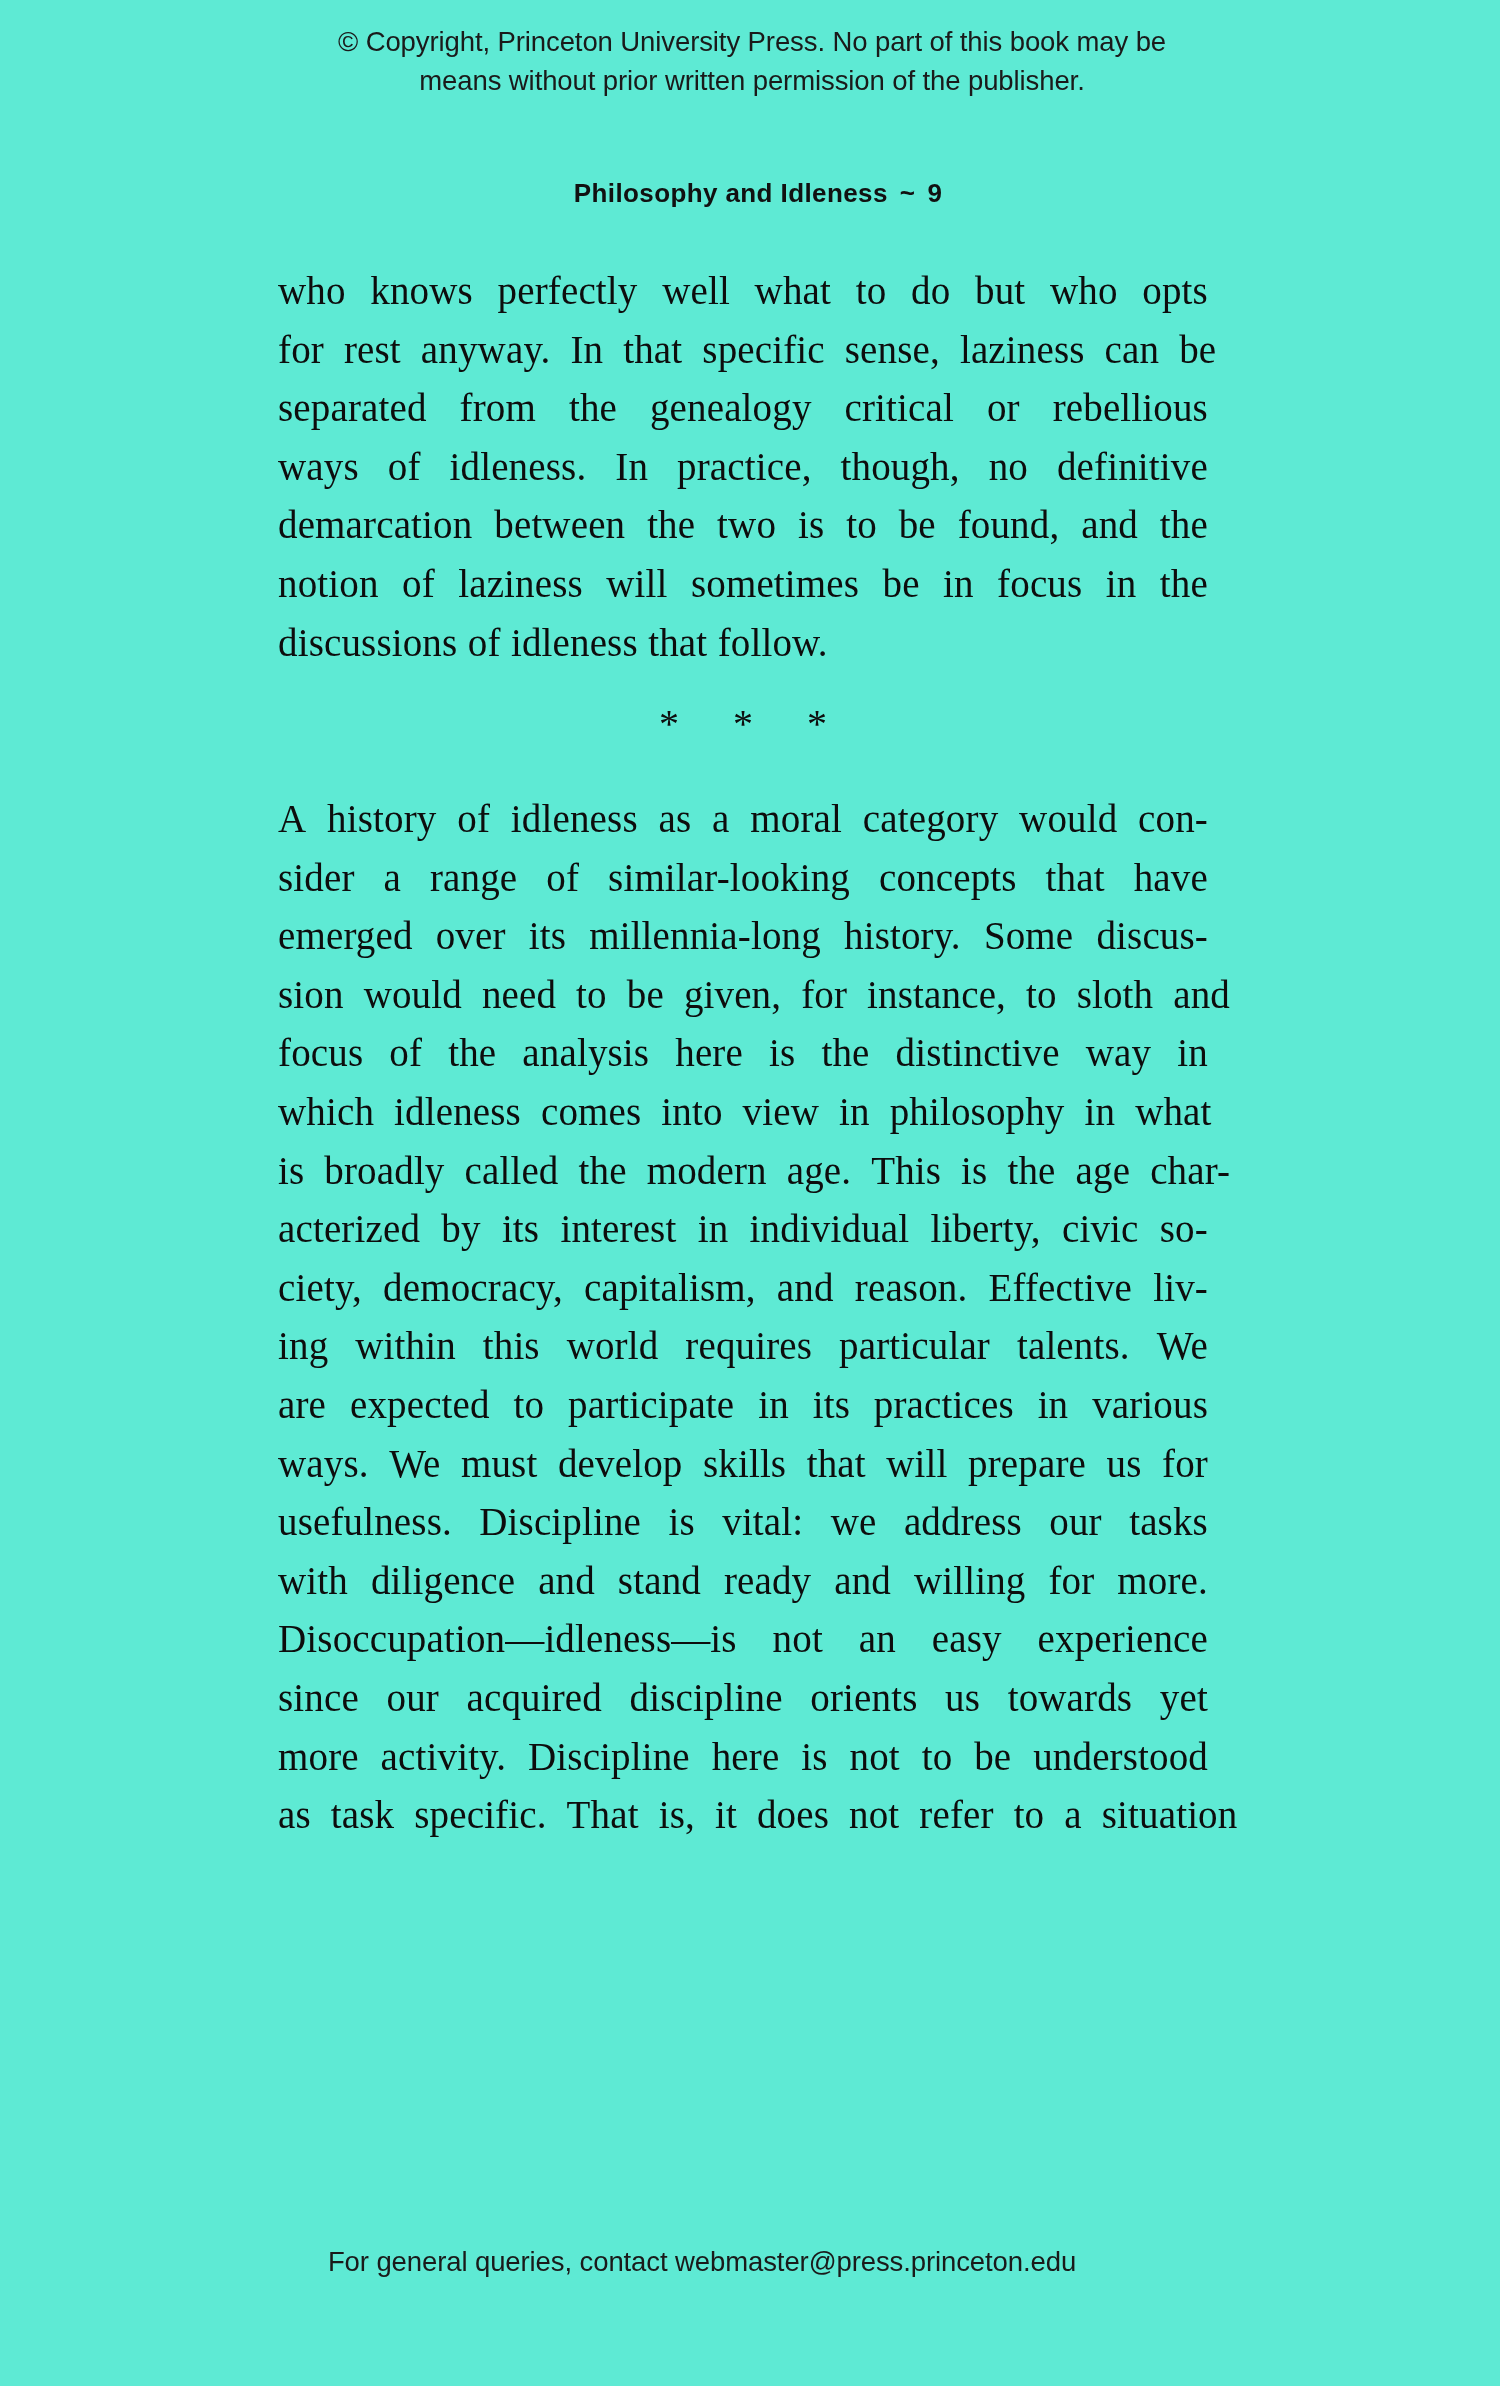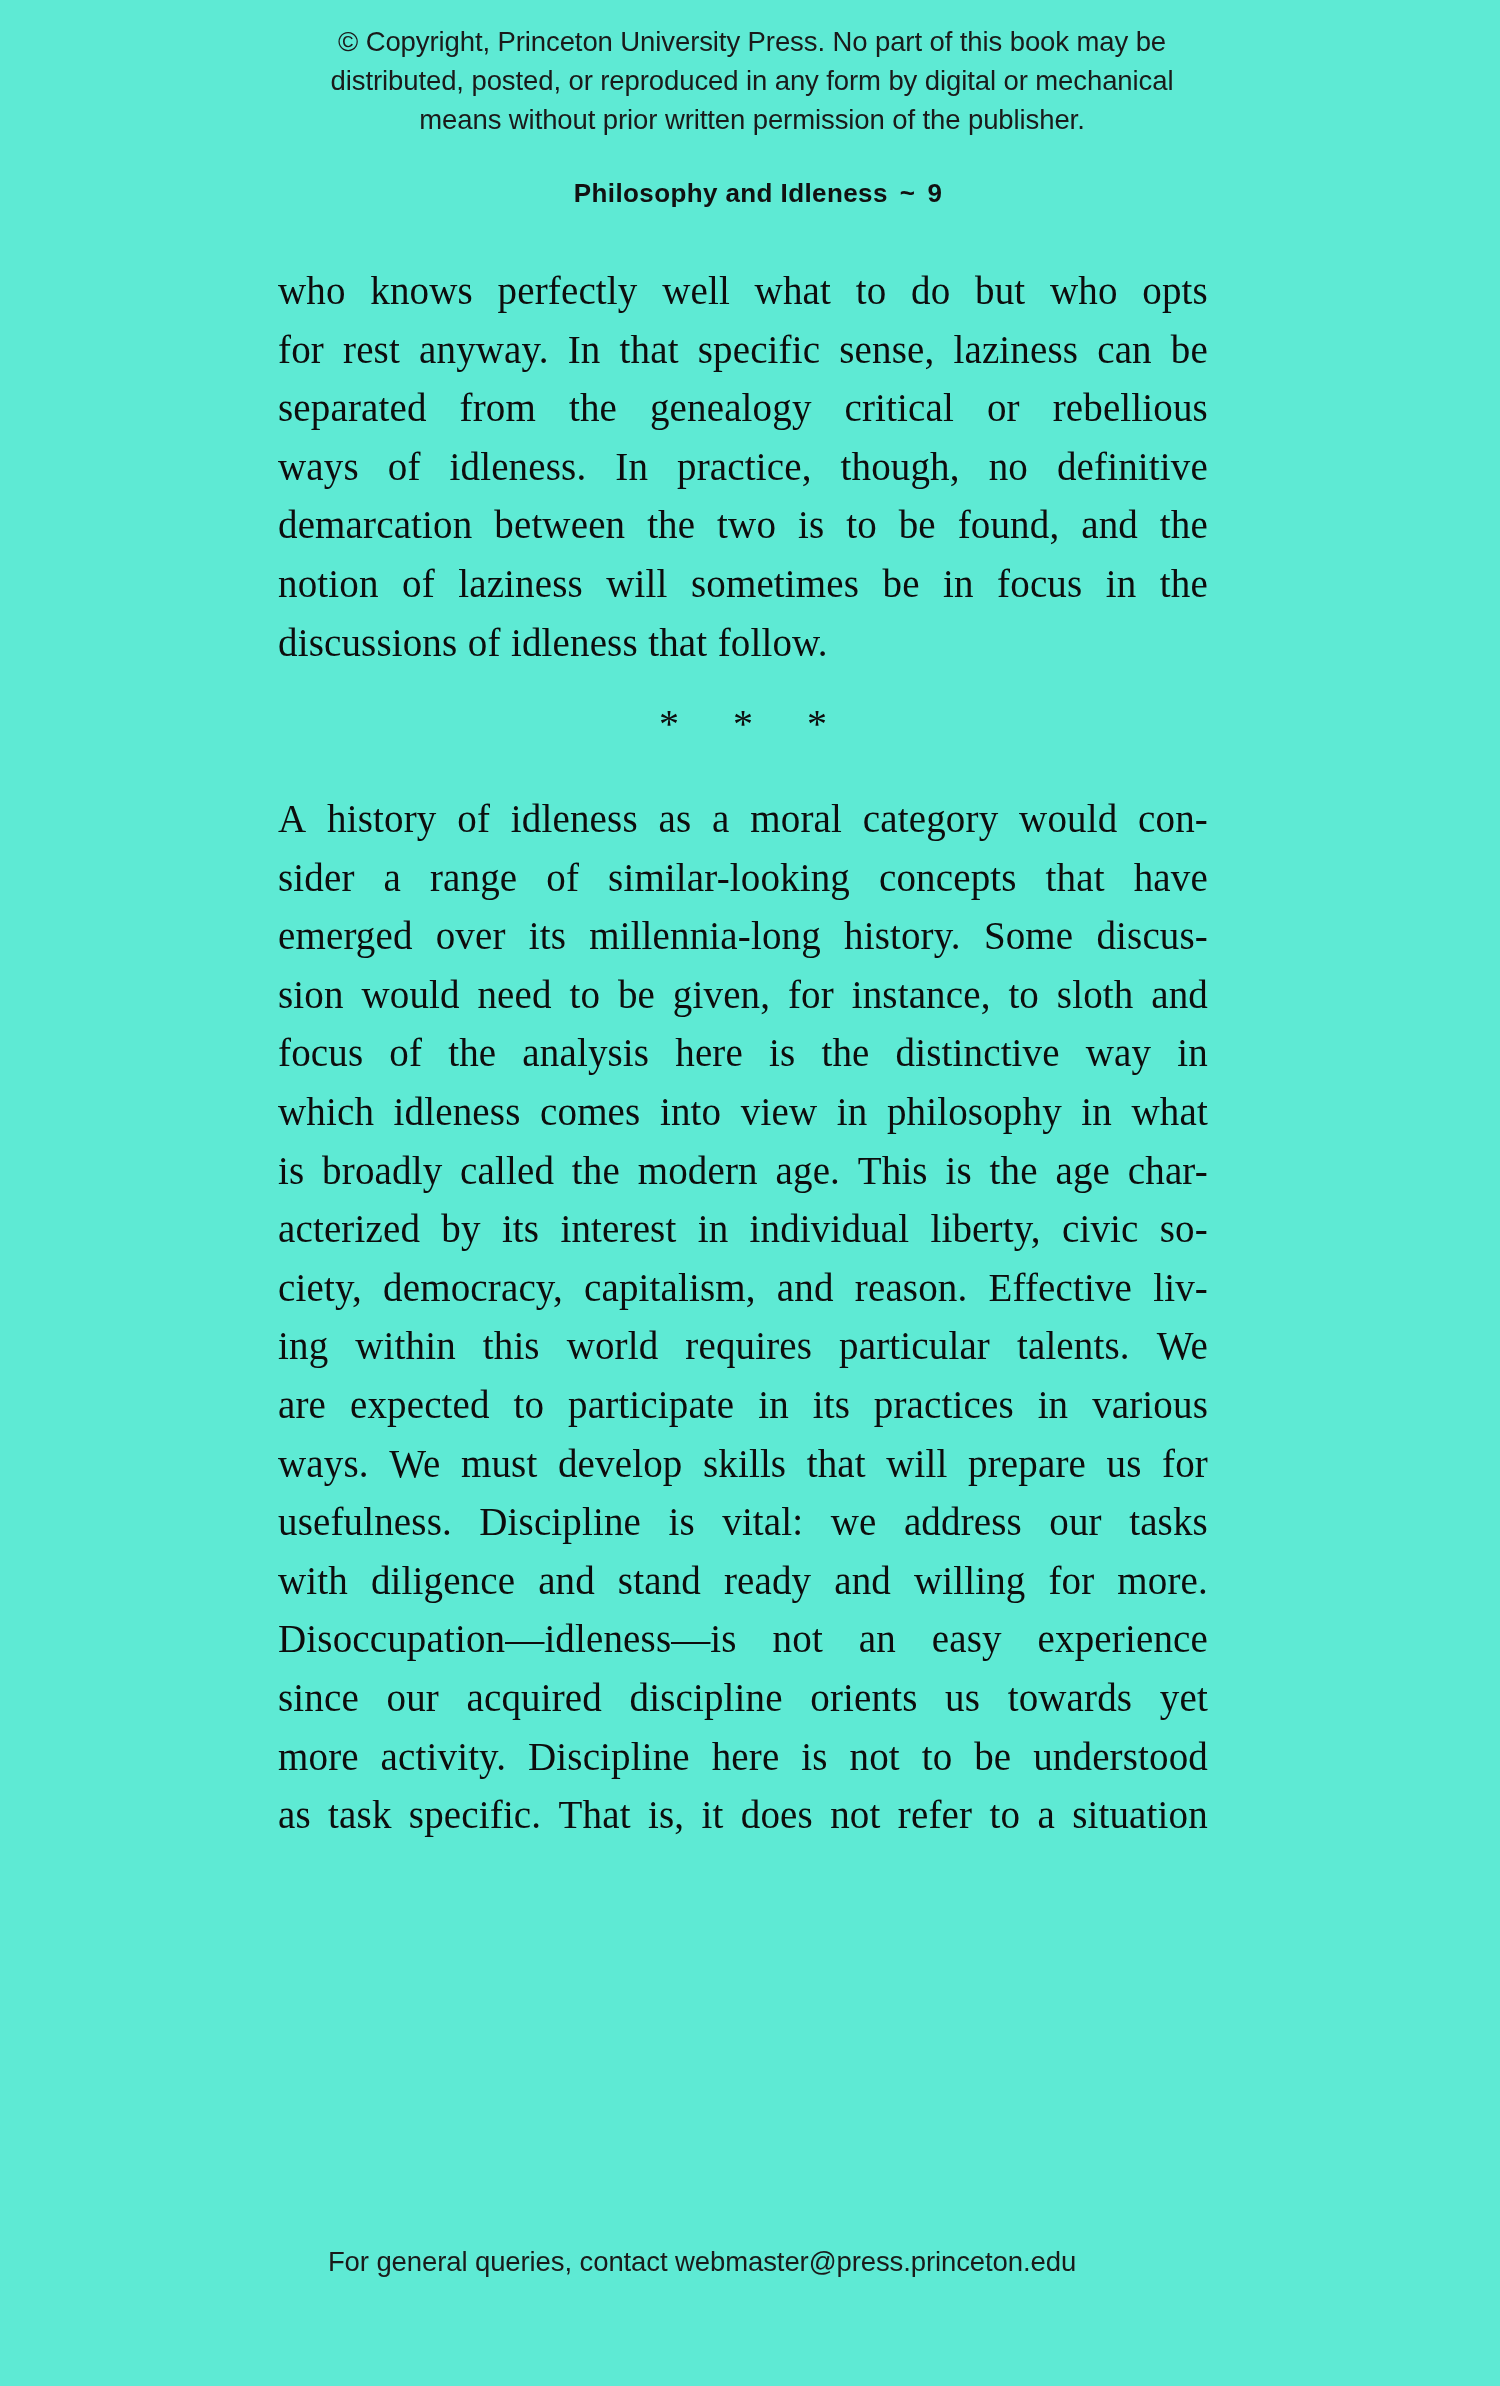--- a/index.html
+++ b/index.html
@@ -69,20 +69,21 @@
     color: #0d0d0d;
     margin: 0;
     text-align: justify;
     text-align-last: left;
     letter-spacing: 0.15px;
     word-spacing: 0.5px;
   }
   .body-par .ln {
     display: block;
     white-space: nowrap;
+    gap: 20px;
   }
   
   .body-par .ln.just {
     display: flex;
     justify-content: space-between;
   }
   .body-par .ln.just > span { display: inline-block; }
 
   .body-par em { font-style: italic; }
 
@@ -120,21 +121,20 @@
     letter-spacing: -0.1px;
   }
 </style>
 </head>
 <body>
 
 <div class="page">
 
   <div class="copyright-notice">
     <span class="cline">© Copyright, Princeton University Press. No part of this book may be</span>
-    <span class="cline">distributed, posted, or reproduced in any form by digital or mechanical</span>
     <span class="cline">means without prior written permission of the publisher.</span>
   </div>
 
   <div class="running-head">
     <span class="rh-title">Philosophy and Idleness</span><span class="rh-sep">~</span><span class="rh-page">9</span>
   </div>
 
   <div class="text-column">
     <p class="body-par">
       <span class="ln just">

